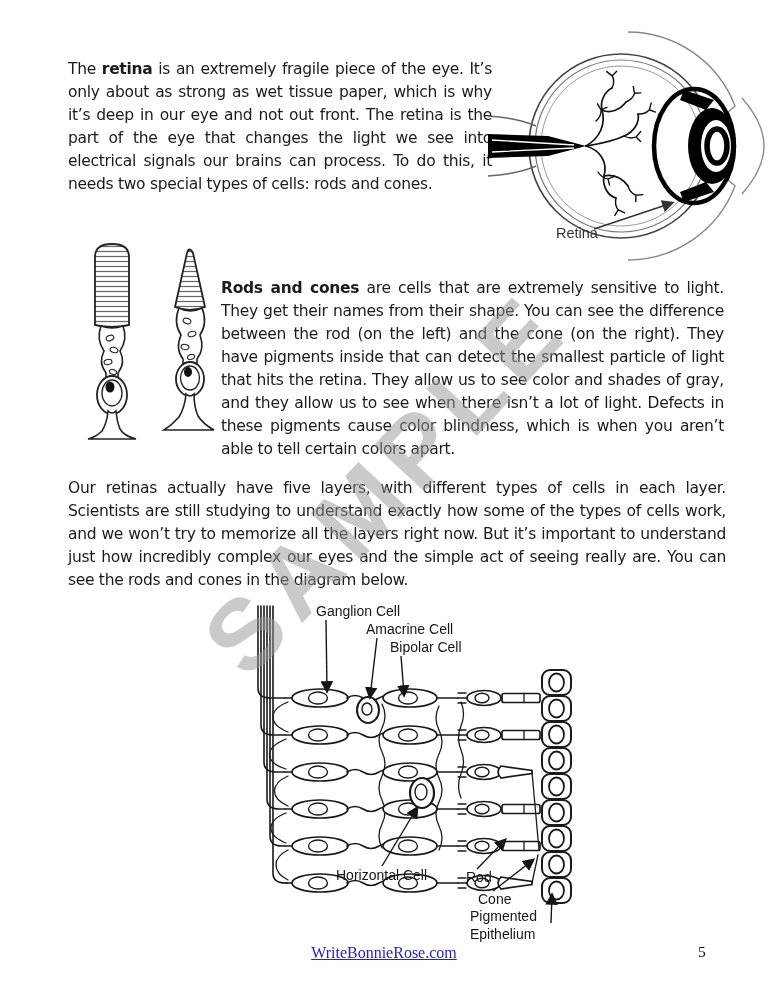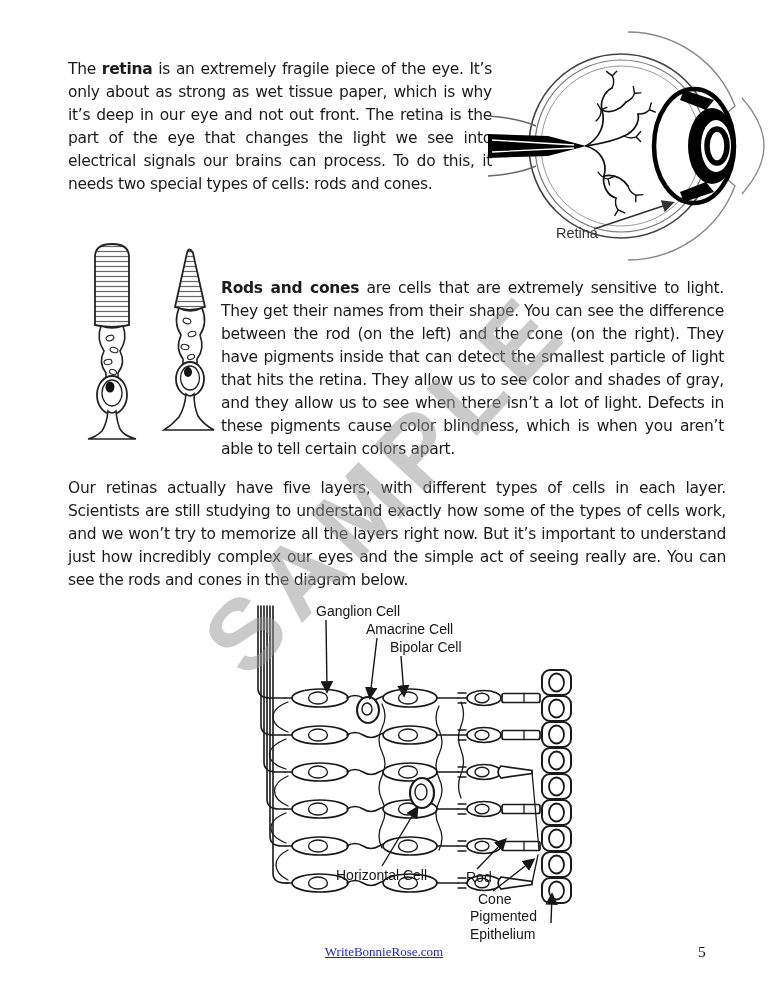--- a/index.html
+++ b/index.html
@@ -25,21 +25,21 @@
   .faint{fill:none;stroke:#888;stroke-width:1.4;}
   .retlbl{font-family:"Liberation Sans",sans-serif;font-size:14.5px;fill:#333;}
   
   .watermark{position:absolute;left:85px;top:418px;width:600px;height:130px;
      display:flex;align-items:center;justify-content:center;
      transform:rotate(-47deg);font-family:"Liberation Sans",sans-serif;
      font-size:100px;font-weight:600;letter-spacing:10px;
      color:rgba(150,150,150,0.5);z-index:30;pointer-events:none;white-space:nowrap;}
   
   .footer{position:absolute;left:0;top:944px;width:100%;text-align:center;
-     font-family:"Liberation Serif",serif;font-size:13px;}
+     font-family:"Liberation Serif",serif;font-size:16px;}
   .footer a{color:#2222cc;text-decoration:underline;}
   .pagenum{position:absolute;left:698px;top:943px;font-family:"Liberation Serif",serif;
      font-size:15.5px;color:#111;}
 </style>
 </head>
 <body>
 
 <div class="page">
 
   <p class="para" id="intro-para"><span>The </span><span class="b">retina</span><span> is an extremely fragile piece of the eye. It’s only about as strong as wet tissue paper, which is why it’s deep in our eye and not out front. The retina is the part of the eye that changes the light we see into electrical signals our brains can process. To do this, it needs two special types of cells: rods and cones.</span></p>

